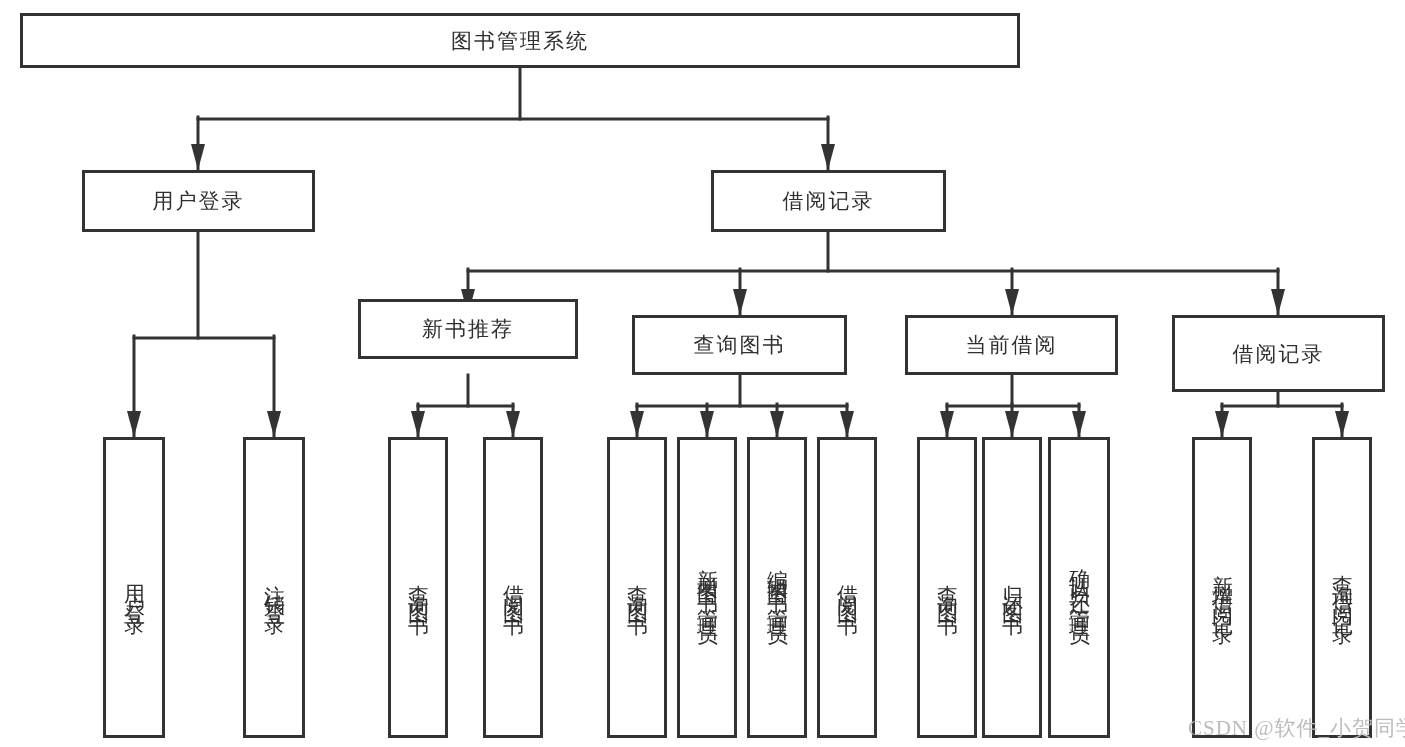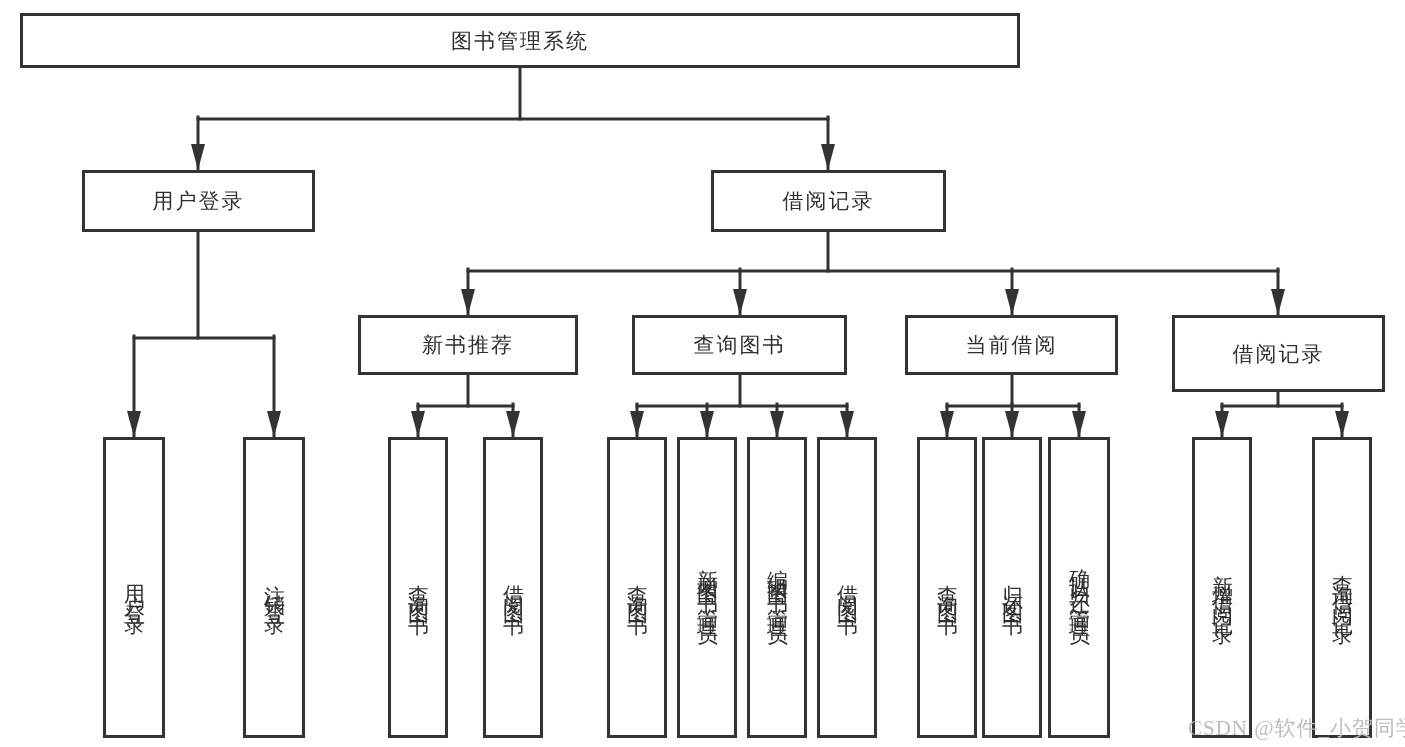--- a/index.html
+++ b/index.html
@@ -97,21 +97,21 @@
       <line x1="1222" y1="404" x2="1222" y2="437" marker-end="url(#arrow)"></line>
       <line x1="1342" y1="404" x2="1342" y2="437" marker-end="url(#arrow)"></line>
     </g>
   </svg>
 
   <div class="box h-label" style="left:20px;top:13px;width:1000px;height:55px">图书管理系统</div>
 
   <div class="box h-label" style="left:82px;top:170px;width:233px;height:62px">用户登录</div>
   <div class="box h-label" style="left:711px;top:170px;width:235px;height:62px">借阅记录</div>
 
-  <div class="box h-label" style="left:358px;top:315px;width:220px;height:60px">新书推荐</div>
+  <div class="box h-label" style="left:358px;top:299px;width:220px;height:60px">新书推荐</div>
   <div class="box h-label" style="left:632px;top:315px;width:215px;height:60px">查询图书</div>
   <div class="box h-label" style="left:905px;top:315px;width:213px;height:60px">当前借阅</div>
   <div class="box h-label" style="left:1172px;top:315px;width:213px;height:77px">借阅记录</div>
 
   <div class="box v-label" style="left:103px;top:437px;width:62px;height:301px">用户登录</div>
   <div class="box v-label" style="left:243px;top:437px;width:62px;height:301px">注销登录</div>
 
   <div class="box v-label" style="left:388px;top:437px;width:60px;height:301px">查询图书</div>
   <div class="box v-label" style="left:483px;top:437px;width:60px;height:301px">借阅图书</div>
 

